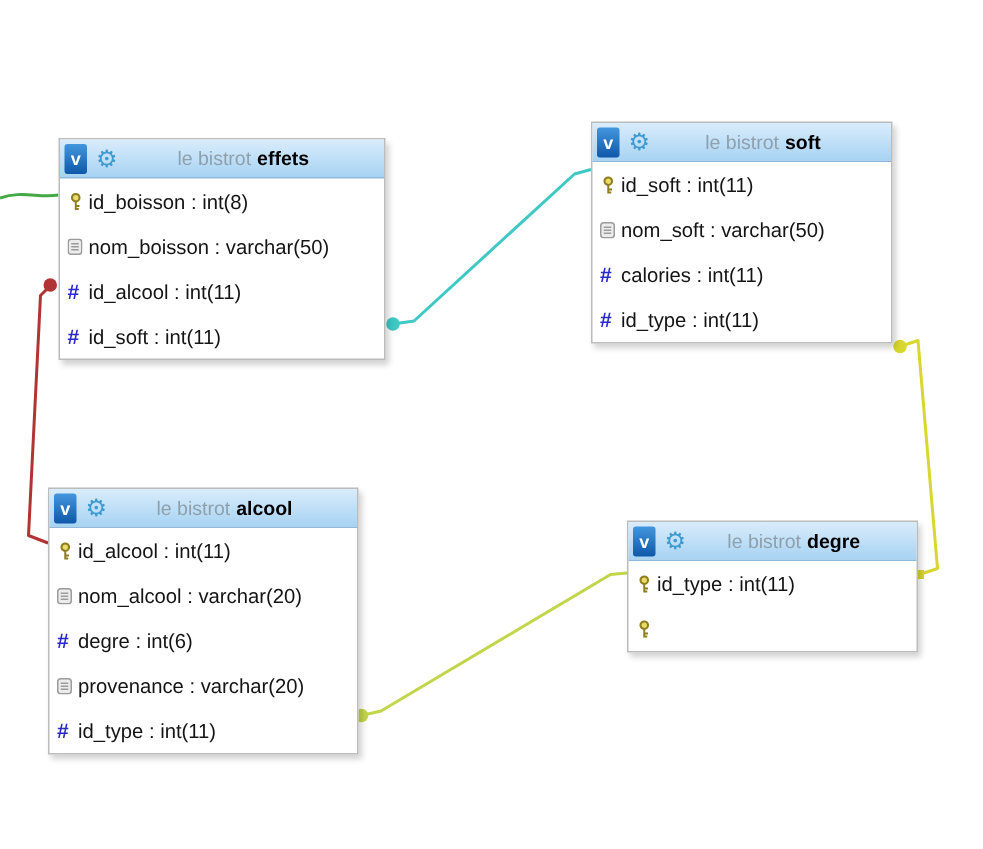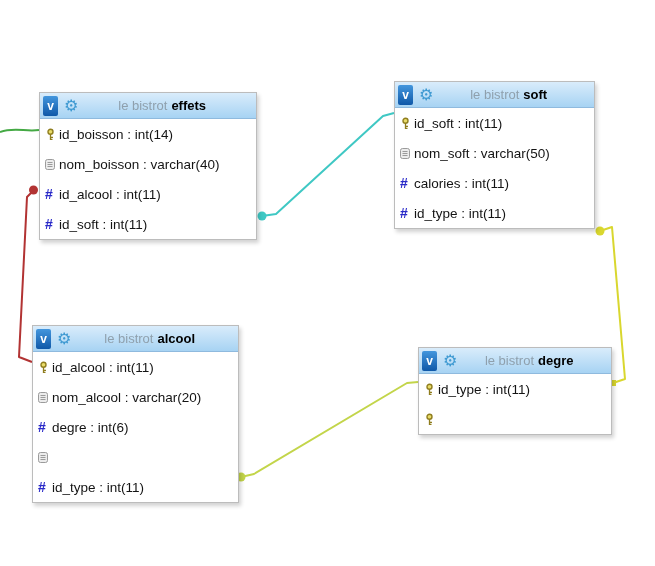--- a/index.html
+++ b/index.html
@@ -78,30 +78,30 @@
       <span class="gear">⚙</span>
       <span class="ttitle"><span class="tprefix">le bistrot</span><span class="tname">effets</span></span>
     </div>
     <div class="trow">
       <span class="ric">
           <svg width="11" height="13" viewBox="0 0 11 13">
             <circle cx="5.5" cy="3.8" r="2.5" fill="var(--key-fill)" stroke="var(--key-outline)" stroke-width="1.4"></circle>
             <path d="M5.5 6.2 L5.5 12 M5.5 9.3 L8 9.3 M5.5 11.3 L7.5 11.3" stroke="var(--key-outline)" stroke-width="1.3" fill="none"></path>
           </svg>
         </span>
-      <span class="ftext">id_boisson : int(14)</span>
-    </div>
-    <div class="trow">
-      <span class="ric">
-          <svg width="10" height="11" viewBox="0 0 10 11">
-            <rect x="0.5" y="0.5" width="9" height="10" rx="2" fill="var(--field-icon-fill)" stroke="var(--field-icon-stroke)"></rect>
-            <path d="M2.5 3.5 h5 M2.5 5.5 h5 M2.5 7.5 h5" stroke="var(--field-icon-stroke)" stroke-width="1" fill="none"></path>
-          </svg>
-        </span>
-      <span class="ftext">nom_boisson : varchar(40)</span>
+      <span class="ftext">id_boisson : int(8)</span>
+    </div>
+    <div class="trow">
+      <span class="ric">
+          <svg width="10" height="11" viewBox="0 0 10 11">
+            <rect x="0.5" y="0.5" width="9" height="10" rx="2" fill="var(--field-icon-fill)" stroke="var(--field-icon-stroke)"></rect>
+            <path d="M2.5 3.5 h5 M2.5 5.5 h5 M2.5 7.5 h5" stroke="var(--field-icon-stroke)" stroke-width="1" fill="none"></path>
+          </svg>
+        </span>
+      <span class="ftext">nom_boisson : varchar(50)</span>
     </div>
     <div class="trow">
       <span class="ric hashic">#</span>
       <span class="ftext">id_alcool : int(11)</span>
     </div>
     <div class="trow">
       <span class="ric hashic">#</span>
       <span class="ftext">id_soft : int(11)</span>
     </div>
   </div>
@@ -168,20 +168,21 @@
       <span class="ric hashic">#</span>
       <span class="ftext">degre : int(6)</span>
     </div>
     <div class="trow">
       <span class="ric">
           <svg width="10" height="11" viewBox="0 0 10 11">
             <rect x="0.5" y="0.5" width="9" height="10" rx="2" fill="var(--field-icon-fill)" stroke="var(--field-icon-stroke)"></rect>
             <path d="M2.5 3.5 h5 M2.5 5.5 h5 M2.5 7.5 h5" stroke="var(--field-icon-stroke)" stroke-width="1" fill="none"></path>
           </svg>
         </span>
+      <span class="ftext">provenance : varchar(20)</span>
     </div>
     <div class="trow">
       <span class="ric hashic">#</span>
       <span class="ftext">id_type : int(11)</span>
     </div>
   </div>
 
   <div class="dbtable" style="left:418px;top:347px;width:194px;">
     <div class="thead">
       <span class="vbadge">v</span>

